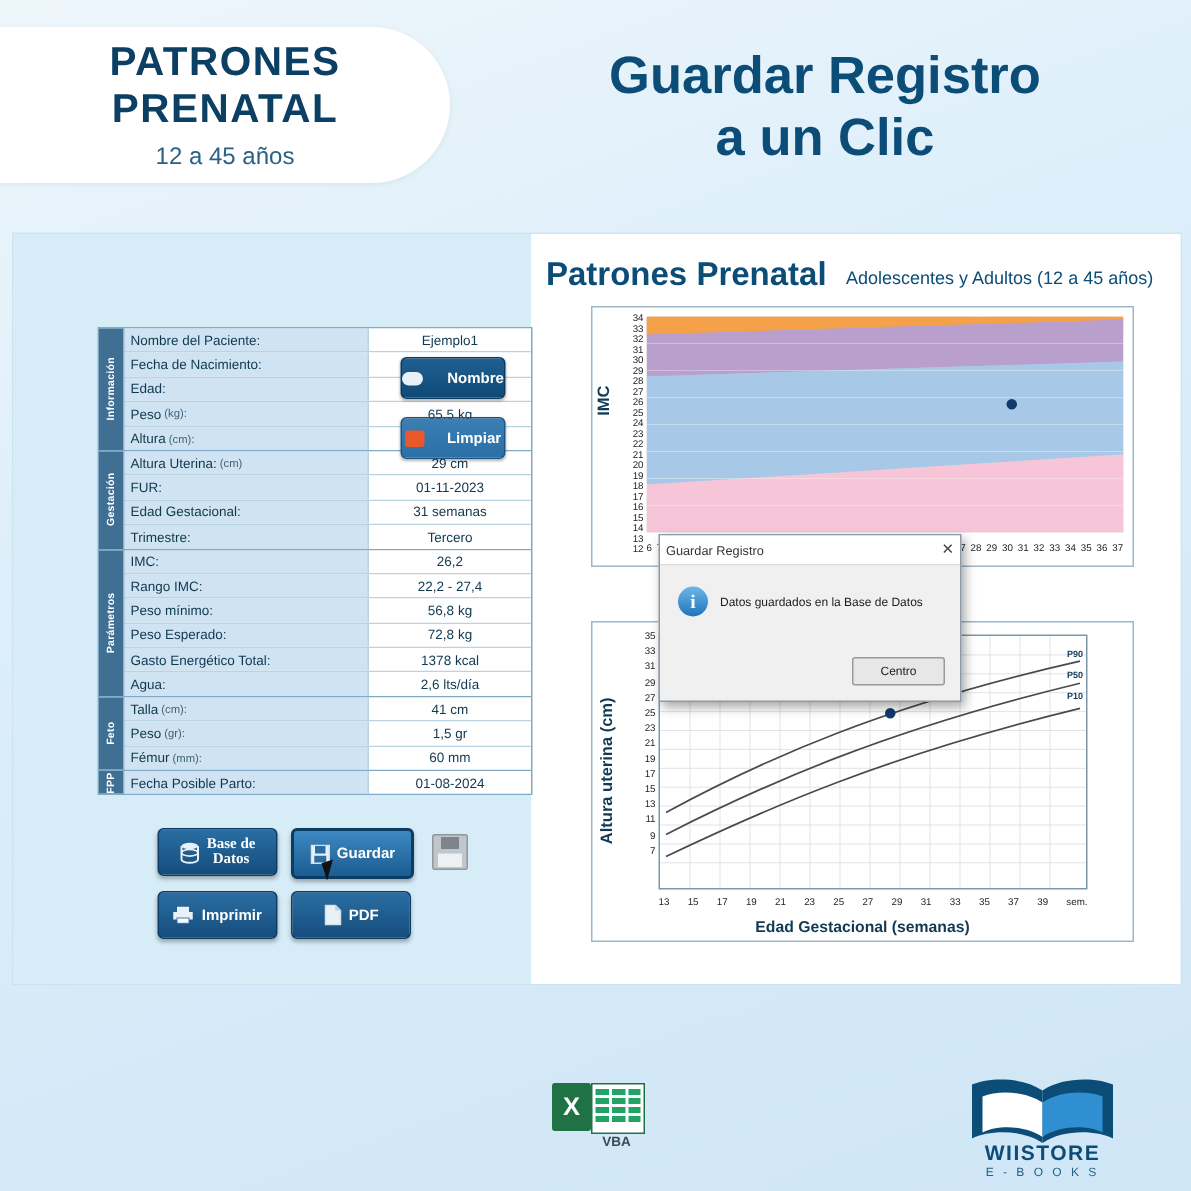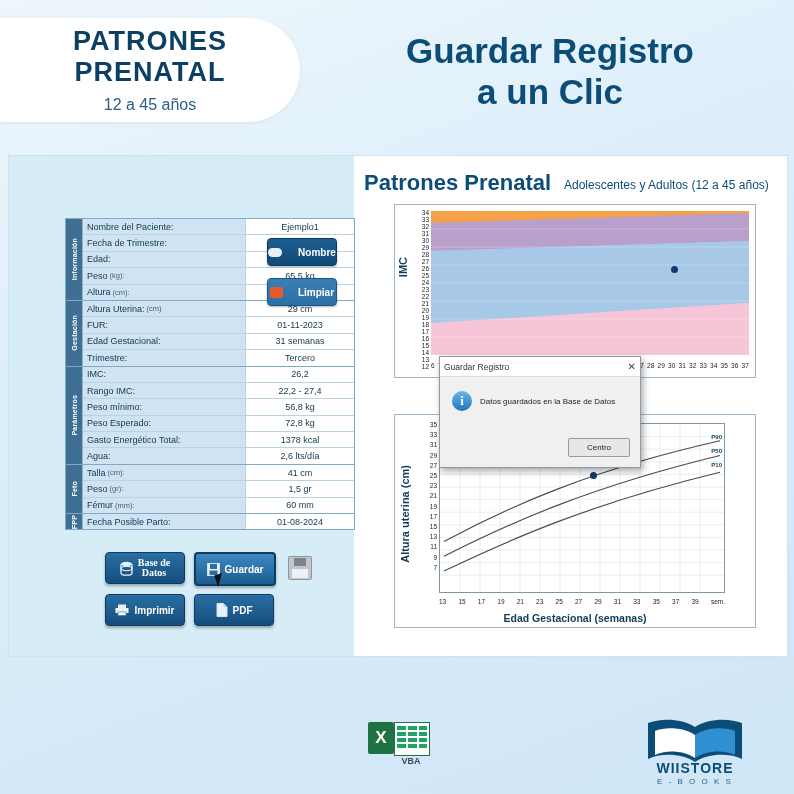--- a/index.html
+++ b/index.html
@@ -207,21 +207,21 @@
     <div class="group">
       <div class="gcat">
           <span>Información</span>
         </div>
       <div class="grows">
         <div class="frow">
           <div class="flabel">Nombre del Paciente:</div>
           <div class="fval">Ejemplo1</div>
         </div>
         <div class="frow">
-          <div class="flabel">Fecha de Trimestre:</div>
+          <div class="flabel">Fecha de Nacimiento:</div>
           <div class="fval">07-07-1989</div>
         </div>
         <div class="frow">
           <div class="flabel">Edad:</div>
           <div class="fval">34 años</div>
         </div>
         <div class="frow">
           <div class="flabel">
             <span>Peso</span>
             <span class="u">(kg):</span>

